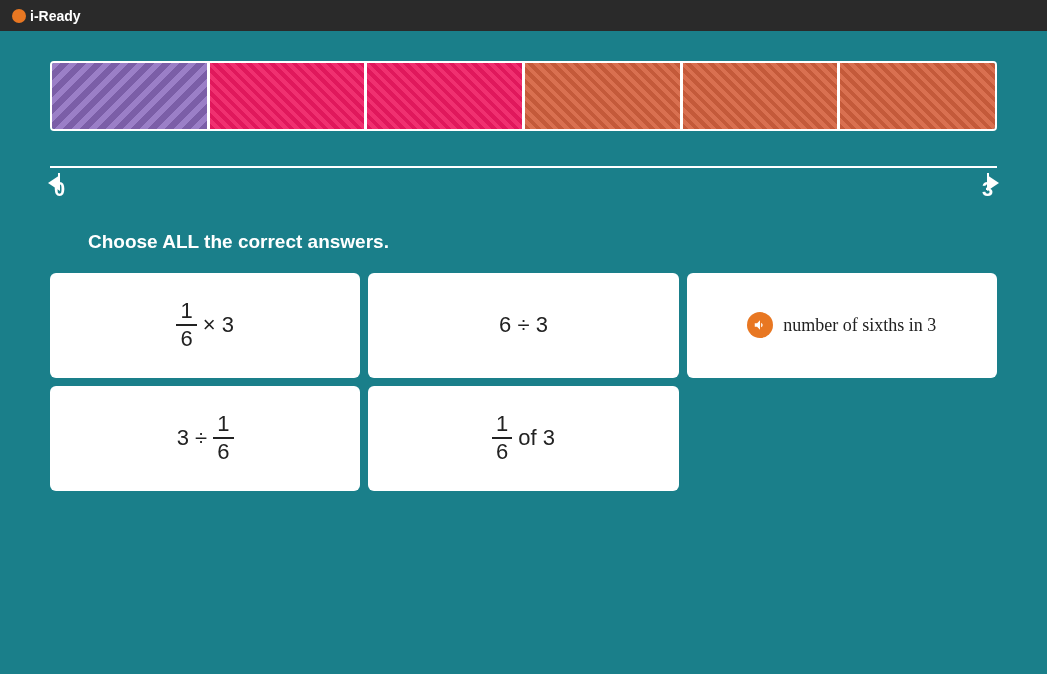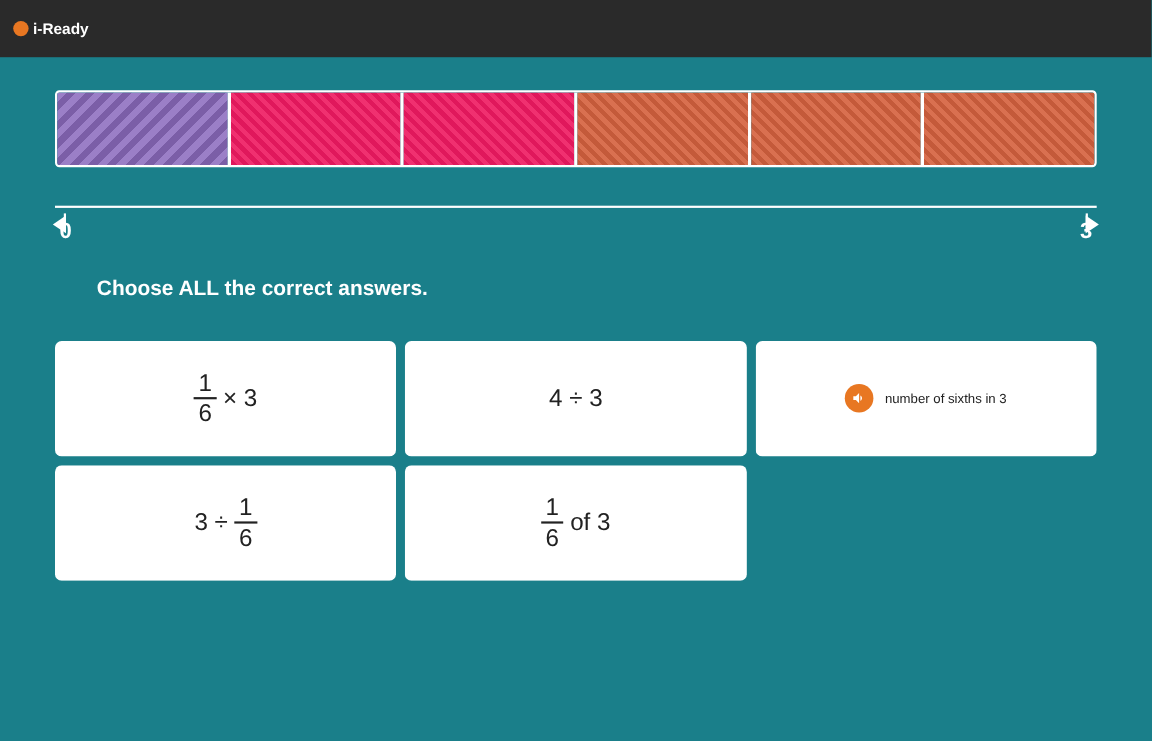--- a/index.html
+++ b/index.html
@@ -9,21 +9,21 @@
       height: 674px;
       background-color: #1a7f8a;
       font-family: Arial, sans-serif;
       overflow: hidden;
       position: relative;
     }
 
     
     .header {
       background-color: #2a2a2a;
-      height: 52px;
+      height: 31px;
       display: flex;
       align-items: center;
       justify-content: center;
       position: relative;
     }
 
     .header-logo {
       position: absolute;
       left: 12px;
       display: flex;
@@ -218,21 +218,21 @@
       color: white;
       font-size: 20px;
       font-weight: bold;
       line-height: 1.3;
     }
 
     .sub-instruction {
       color: white;
       font-size: 19px;
       font-weight: bold;
-      margin-bottom: 36px;
+      margin-bottom: 20px;
       margin-left: 38px;
     }
 
     
     .answer-grid {
       display: grid;
       grid-template-columns: repeat(3, 1fr);
       grid-template-rows: repeat(2, 1fr);
       gap: 8px;
     }
@@ -289,23 +289,24 @@
       cursor: pointer;
     }
 
     .answer-card .speaker-small svg {
       width: 14px;
       height: 14px;
       fill: white;
     }
 
     .answer-card .card-label {
-      font-size: 12px;
+      font-size: 18px;
       color: #222;
       font-weight: 500;
+      font-family: Liberation Serif, serif;
     }
   </style>
 </head>
 <body>
 
 <div class="header">
   <div class="header-logo">
     <div class="orange-circle"></div>
     <span>i-Ready</span>
   </div>
@@ -342,21 +343,21 @@
 
     <div class="answer-card">
       <span class="fraction">
         <span class="numerator">1</span>
         <span class="denominator">6</span>
       </span>
       <span class="math-text">&nbsp;× 3</span>
     </div>
 
     <div class="answer-card">
-      <span class="math-text">4 ÷ 3</span>
+      <span class="math-text">6 ÷ 3</span>
     </div>
 
     <div class="answer-card">
       <div class="speaker-small">
         <svg viewBox="0 0 24 24">
           <path d="M3 9v6h4l5 5V4L7 9H3zm13.5 3c0-1.77-1.02-3.29-2.5-4.03v8.05c1.48-.73 2.5-2.25 2.5-4.02z"></path>
         </svg>
       </div>
       <span class="card-label">number of sixths in 3</span>
     </div>

